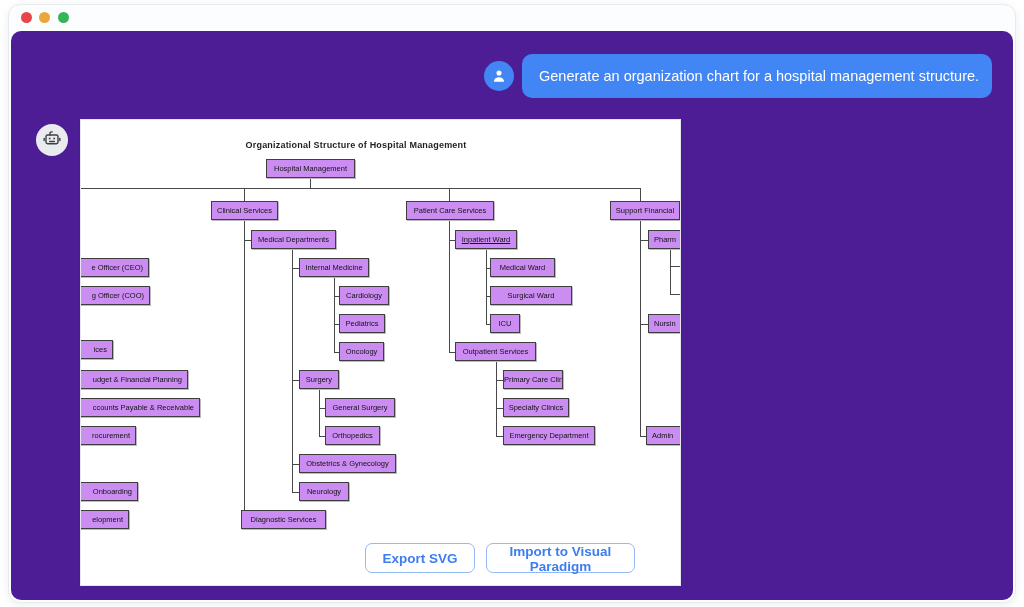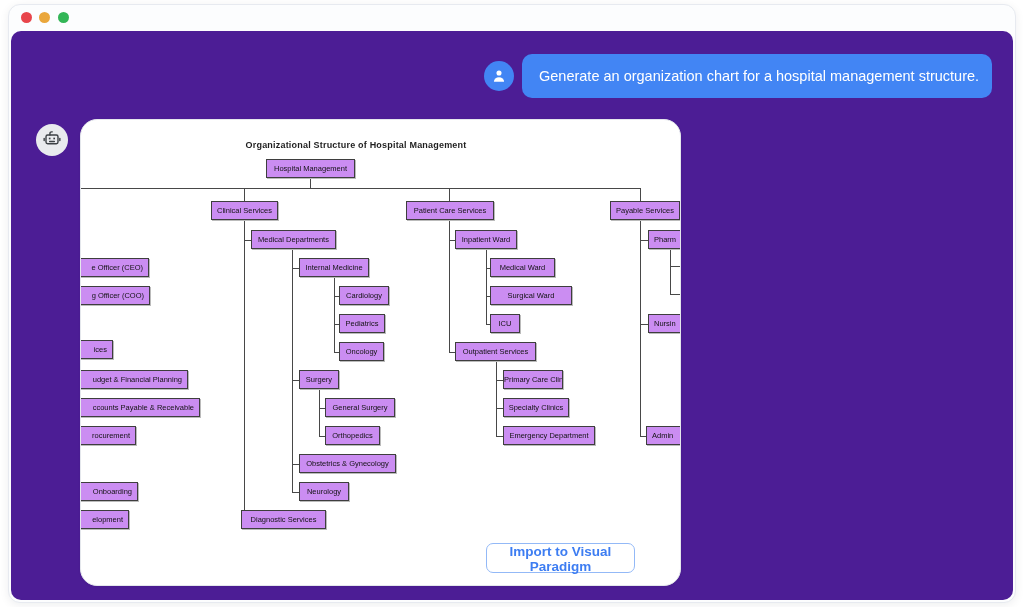--- a/index.html
+++ b/index.html
@@ -28,21 +28,21 @@
     padding:0 17px; white-space:nowrap; overflow:hidden;
   }
   .bot-avatar {
     position:absolute; left:25px; top:93px; width:32px; height:32px;
     background:#e9ebee; border-radius:50%;
     display:flex; align-items:center; justify-content:center;
   }
 
   .chart-card {
     position:absolute; left:69px; top:88px; width:601px; height:467px;
-    background:#ffffff; border:1px solid #e4e7ec; border-radius:17px;
+    background:#ffffff; border:1px solid #e4e7ec; border-radius:0;
     overflow:hidden; box-shadow:0 1px 3px rgba(0,0,0,.05);
   }
   .chart-title {
     position:absolute; left:0; top:20px; width:550px; text-align:center;
     font-size:9px; font-weight:bold; color:#1f1f1f; letter-spacing:.2px;
   }
   .org-canvas { position:absolute; inset:0; }
   .org-node {
     position:absolute; height:19px; line-height:17px; font-size:7.5px;
     text-align:center; color:#131313; white-space:nowrap; overflow:hidden;
@@ -130,51 +130,52 @@
           <div class="org-line" style="left: 559px; top: 101px; width: 1px; height: 215px;"></div>
           <div class="org-line" style="left: 559px; top: 120px; width: 8px; height: 1px;"></div>
           <div class="org-line" style="left: 559px; top: 204px; width: 8px; height: 1px;"></div>
           <div class="org-line" style="left: 559px; top: 316px; width: 6px; height: 1px;"></div>
           <div class="org-line" style="left: 589px; top: 130px; width: 1px; height: 44px;"></div>
           <div class="org-line" style="left: 589px; top: 146px; width: 13px; height: 1px;"></div>
           <div class="org-line" style="left: 589px; top: 174px; width: 13px; height: 1px;"></div>
           <div class="org-node" style="left: 185px; top: 39px; width: 89px;">Hospital Management</div>
           <div class="org-node" style="left: 130px; top: 81px; width: 67px;">Clinical Services</div>
           <div class="org-node" style="left: 325px; top: 81px; width: 88px;">Patient Care Services</div>
-          <div class="org-node" style="left: 529px; top: 81px; width: 70px;">Payable Services</div>
+          <div class="org-node" style="left: 529px; top: 81px; width: 70px;">Support Financial</div>
           <div class="org-node" style="left: 170px; top: 110px; width: 85px;">Medical Departments</div>
           <div class="org-node" style="left: 218px; top: 138px; width: 70px;">Internal Medicine</div>
           <div class="org-node" style="left: 258px; top: 166px; width: 50px;">Cardiology</div>
           <div class="org-node" style="left: 258px; top: 194px; width: 46px;">Pediatrics</div>
           <div class="org-node" style="left: 258px; top: 222px; width: 45px;">Oncology</div>
           <div class="org-node" style="left: 218px; top: 250px; width: 40px; text-align: center;">Surgery</div>
           <div class="org-node" style="left: 244px; top: 278px; width: 70px;">General Surgery</div>
           <div class="org-node" style="left: 244px; top: 306px; width: 55px;">Orthopedics</div>
           <div class="org-node" style="left: 218px; top: 334px; width: 97px;">Obstetrics &amp; Gynecology</div>
           <div class="org-node" style="left: 218px; top: 362px; width: 50px;">Neurology</div>
           <div class="org-node" style="left: 160px; top: 390px; width: 85px;">Diagnostic Services</div>
-          <div class="org-node" style="left: 374px; top: 110px; width: 62px;">Inpatient Ward</div>
+          <div class="org-node" style="left: 374px; top: 110px; width: 62px; text-decoration: underline;">Inpatient Ward</div>
           <div class="org-node" style="left: 409px; top: 138px; width: 65px;">Medical Ward</div>
           <div class="org-node" style="left: 409px; top: 166px; width: 82px;">Surgical Ward</div>
           <div class="org-node" style="left: 409px; top: 194px; width: 30px;">ICU</div>
           <div class="org-node" style="left: 374px; top: 222px; width: 81px;">Outpatient Services</div>
           <div class="org-node" style="left: 422px; top: 250px; width: 60px;">Primary Care Clinic</div>
           <div class="org-node" style="left: 422px; top: 278px; width: 66px;">Specialty Clinics</div>
           <div class="org-node" style="left: 422px; top: 306px; width: 92px;">Emergency Department</div>
           <div class="org-node org-node-right" style="left: 567px; top: 110px; width: 55px;">Pharm</div>
           <div class="org-node org-node-right" style="left: 567px; top: 194px; width: 55px;">Nursin</div>
           <div class="org-node org-node-right" style="left: 565px; top: 306px; width: 55px;">Admin</div>
           <div class="org-node org-node-left" style="left: -41px; top: 138px; width: 109px;">e Officer (CEO)</div>
           <div class="org-node org-node-left" style="left: -40px; top: 166px; width: 109px;">g Officer (COO)</div>
           <div class="org-node org-node-left" style="left: -50px; top: 220px; width: 82px;">ices</div>
           <div class="org-node org-node-left" style="left: -30px; top: 250px; width: 137px;">udget &amp; Financial Planning</div>
           <div class="org-node org-node-left" style="left: -30px; top: 278px; width: 149px;">ccounts Payable &amp; Receivable</div>
           <div class="org-node org-node-left" style="left: -40px; top: 306px; width: 95px;">rocurement</div>
           <div class="org-node org-node-left" style="left: -40px; top: 362px; width: 97px;">Onboarding</div>
           <div class="org-node org-node-left" style="left: -40px; top: 390px; width: 88px;">elopment</div>
         </div>
       <div class="card-actions">
+        <button class="vp-btn btn-export">Export SVG</button>
         <button class="vp-btn btn-import">Import to Visual Paradigm</button>
       </div>
     </div>
 
   </div>
 </div>
 
 </body></html>

